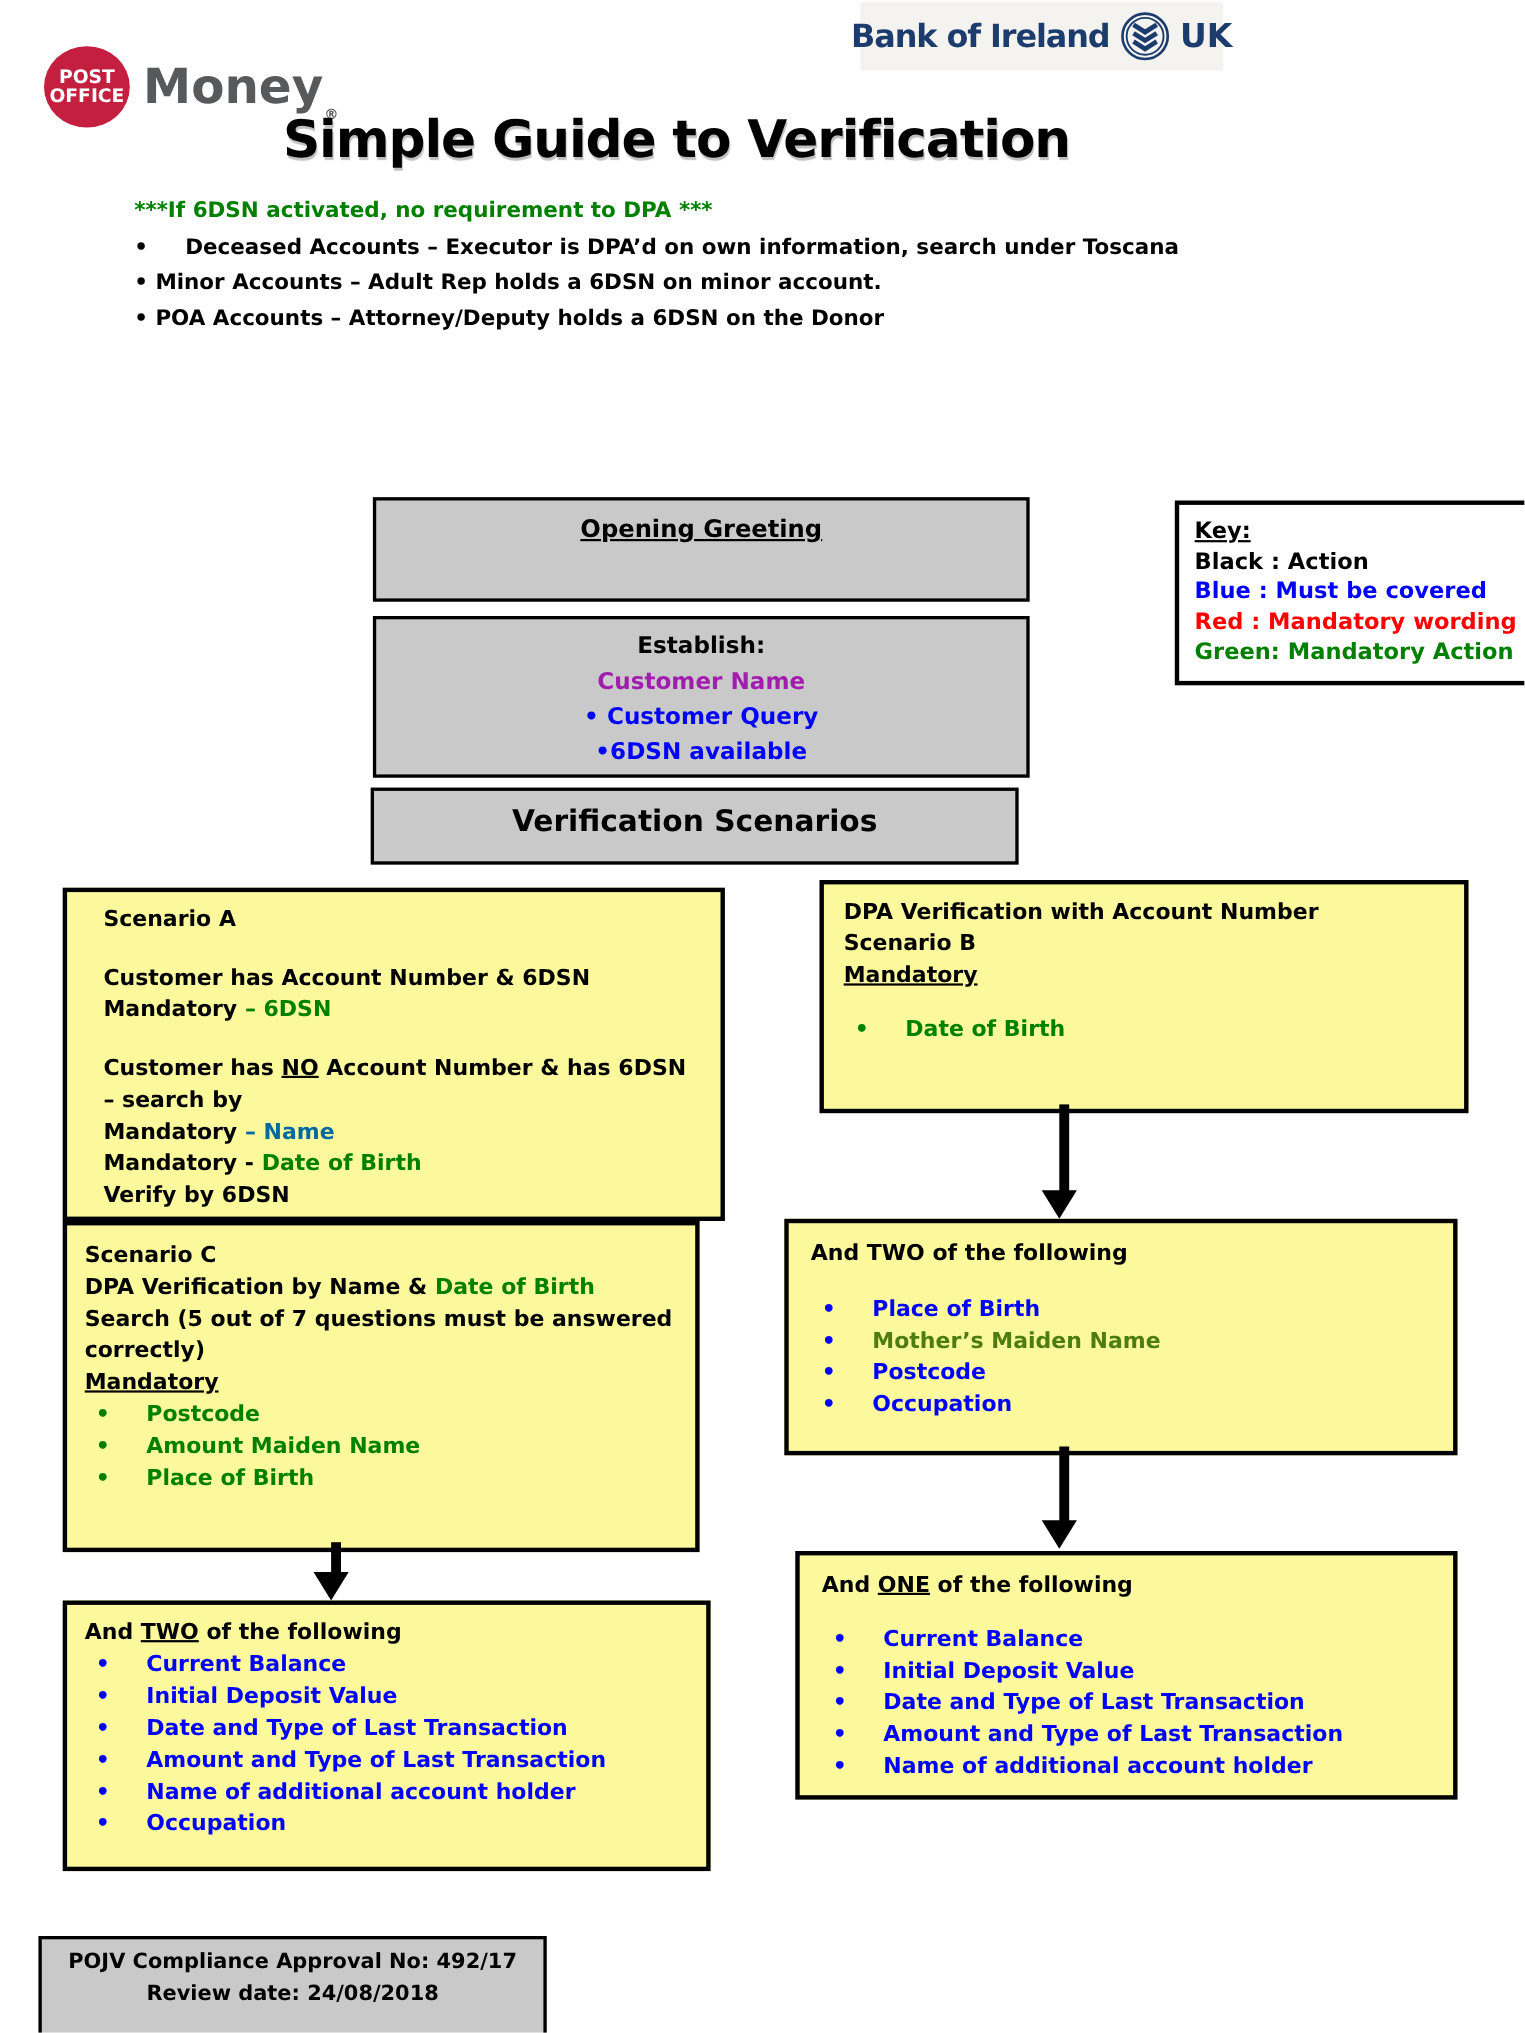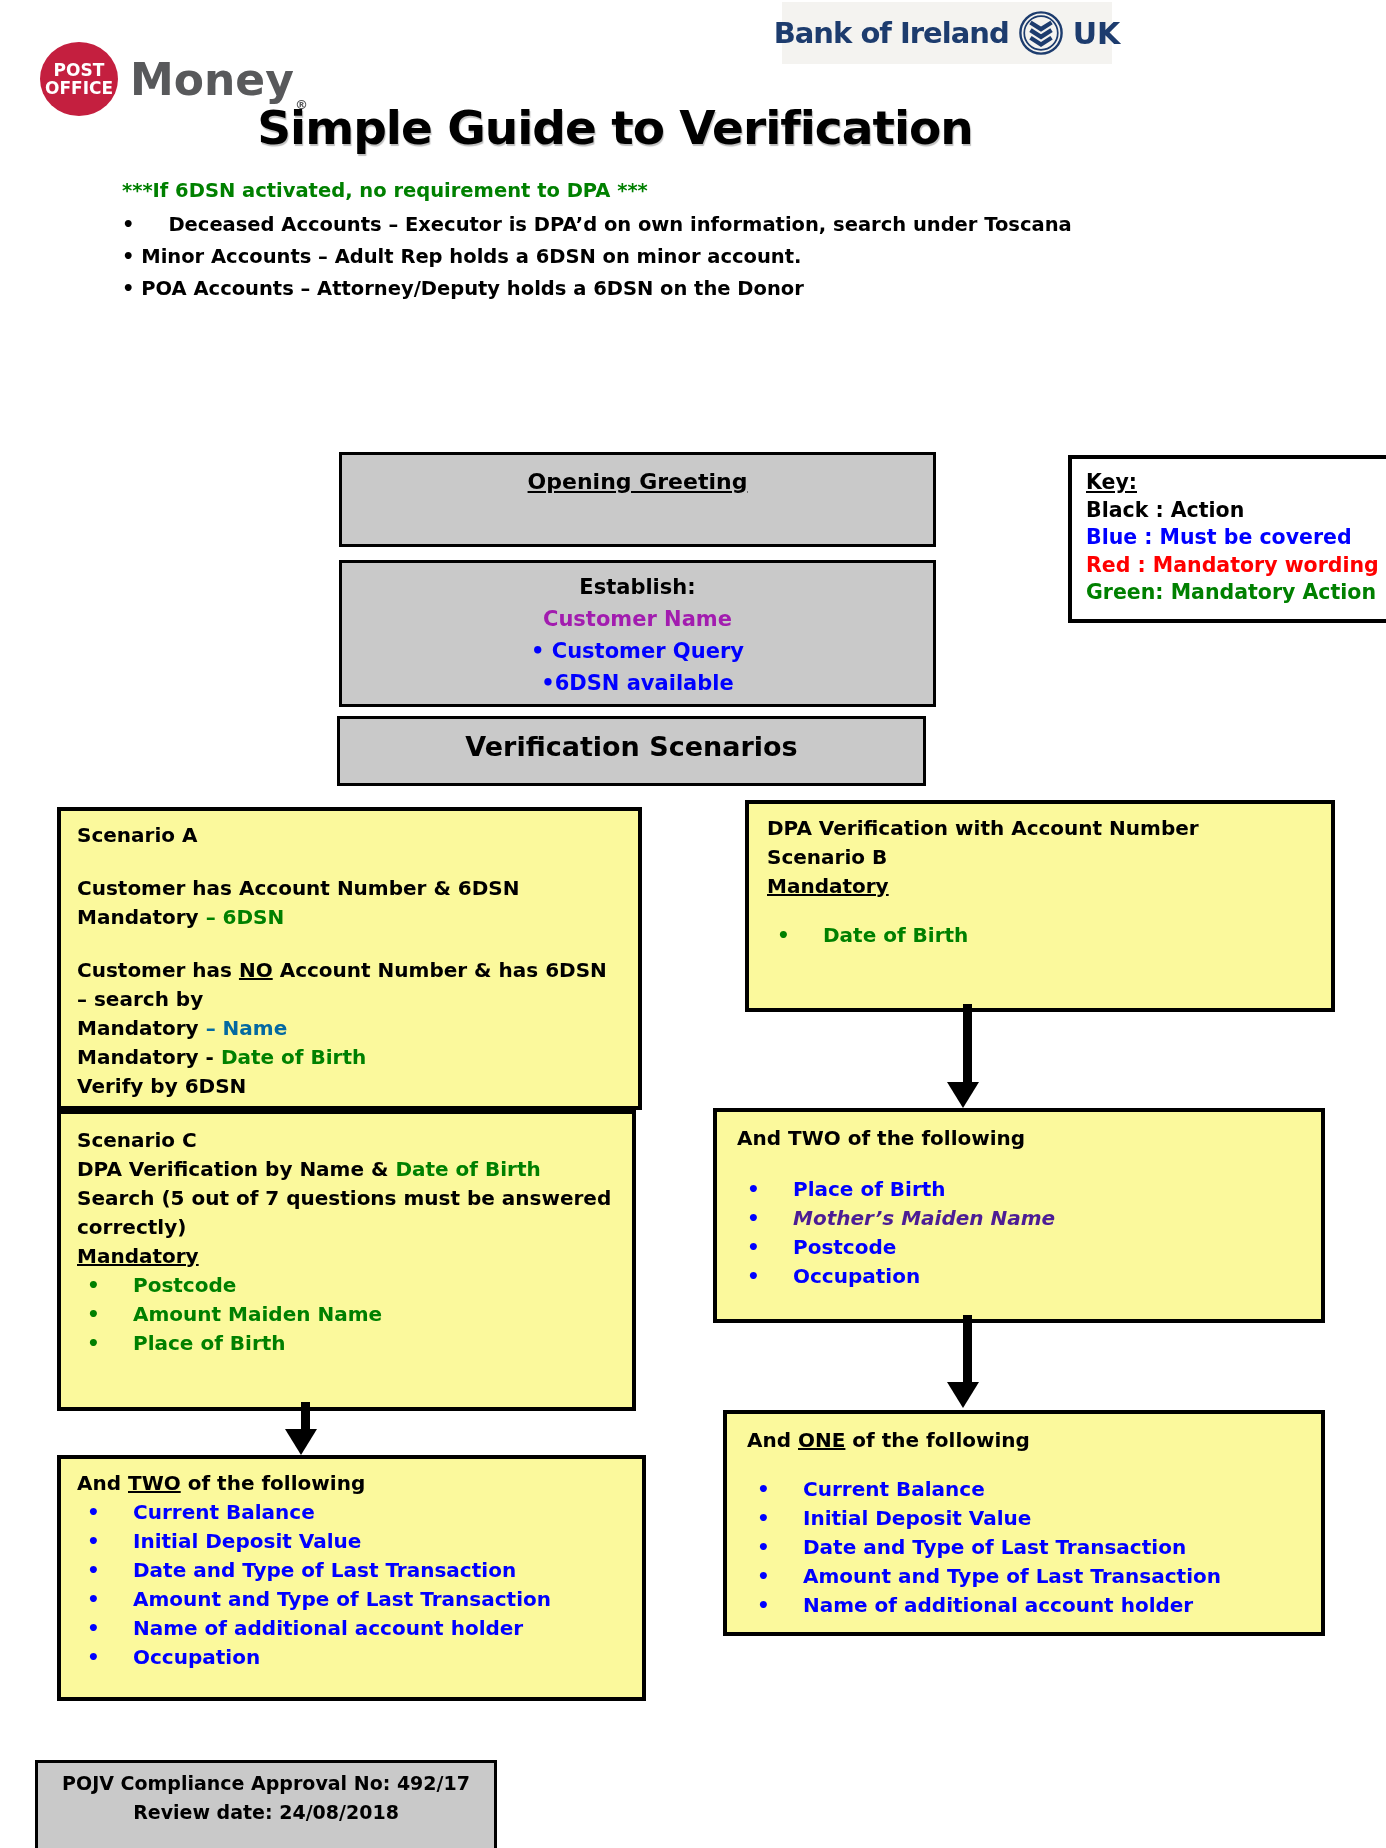--- a/index.html
+++ b/index.html
@@ -41,21 +41,21 @@
 
   
   .box-key{left:1068px;top:455px;width:313px;height:150px;background:#fff;border:4px solid #000;
            padding:10px 0 0 14px;font-size:20.5px;text-align:left;}
   .box-key .tline{line-height:27.5px;}
 
   
   .yellowbox{background:#fbf99c;border:4px solid #000;font-size:20px;}
   .yellowbox .tline{line-height:29px;}
   .yellowbox .bline{line-height:29px;}
-  .box-a{left:57px;top:807px;width:545px;height:285px;padding:10px 16px 0 16px;}
+  .box-a{left:57px;top:807px;width:545px;height:285px;padding:10px 16px 0 33px;}
   .box-a .gap{height:24px;}
   .box-b{left:745px;top:800px;width:546px;height:194px;padding:10px 18px 0 18px;}
   .box-b .gap{height:20px;}
   .box-c{left:57px;top:1110px;width:539px;height:281px;padding:12px 16px 0 16px;}
   .box-two-left{left:57px;top:1455px;width:549px;height:228px;padding:10px 16px 0 16px;}
   .box-two-right{left:713px;top:1108px;width:564px;height:195px;padding:12px 20px 0 20px;}
   .box-two-right .gap{height:22px;}
   .box-one{left:723px;top:1410px;width:554px;height:206px;padding:12px 20px 0 20px;}
   .box-one .gap{height:20px;}
 
@@ -202,21 +202,21 @@
 
   <div class="abs yellowbox box-two-right">
       <div class="tline"><span>And TWO of the following</span></div>
       <div class="gap"></div>
       <div class="bline">
         <span class="bdot" style="color: rgb(0, 0, 255);">•</span>
         <span class="btxt"><span style="color: rgb(0, 0, 255);">Place of Birth</span></span>
       </div>
       <div class="bline">
         <span class="bdot" style="color: rgb(0, 0, 255);">•</span>
-        <span class="btxt"><span style="color: #4c1d95; font-style: italic;">Mother’s Maiden Name</span></span>
+        <span class="btxt"><span style="color: #4d7c0f;">Mother’s Maiden Name</span></span>
       </div>
       <div class="bline">
         <span class="bdot" style="color: rgb(0, 0, 255);">•</span>
         <span class="btxt"><span style="color: rgb(0, 0, 255);">Postcode</span></span>
       </div>
       <div class="bline">
         <span class="bdot" style="color: rgb(0, 0, 255);">•</span>
         <span class="btxt"><span style="color: rgb(0, 0, 255);">Occupation</span></span>
       </div>
     </div>

